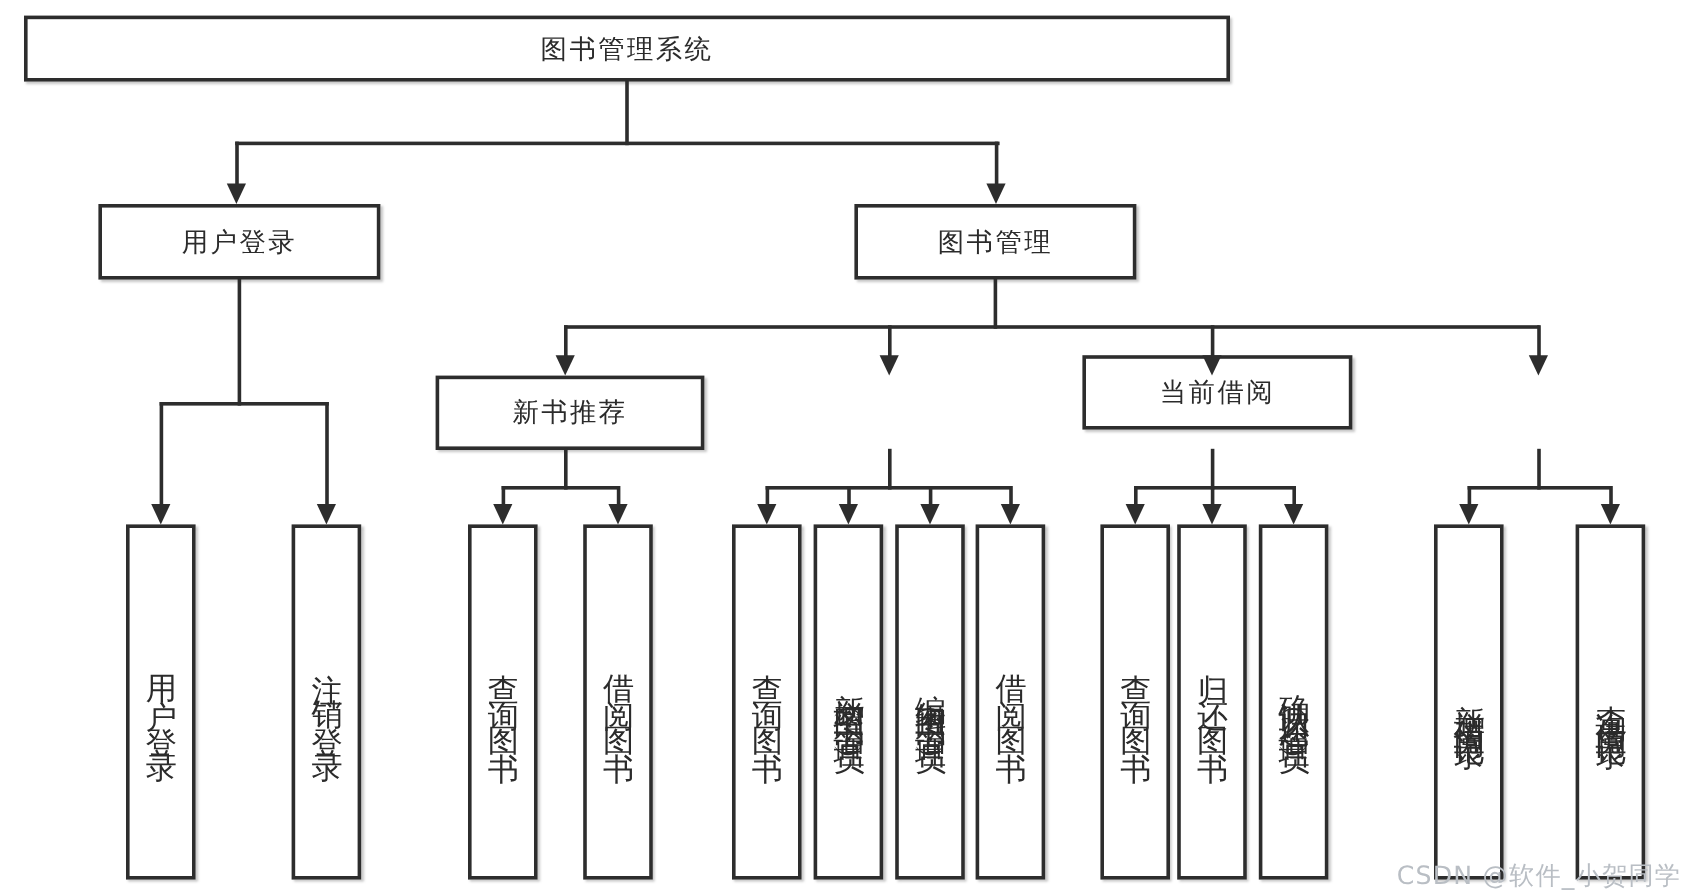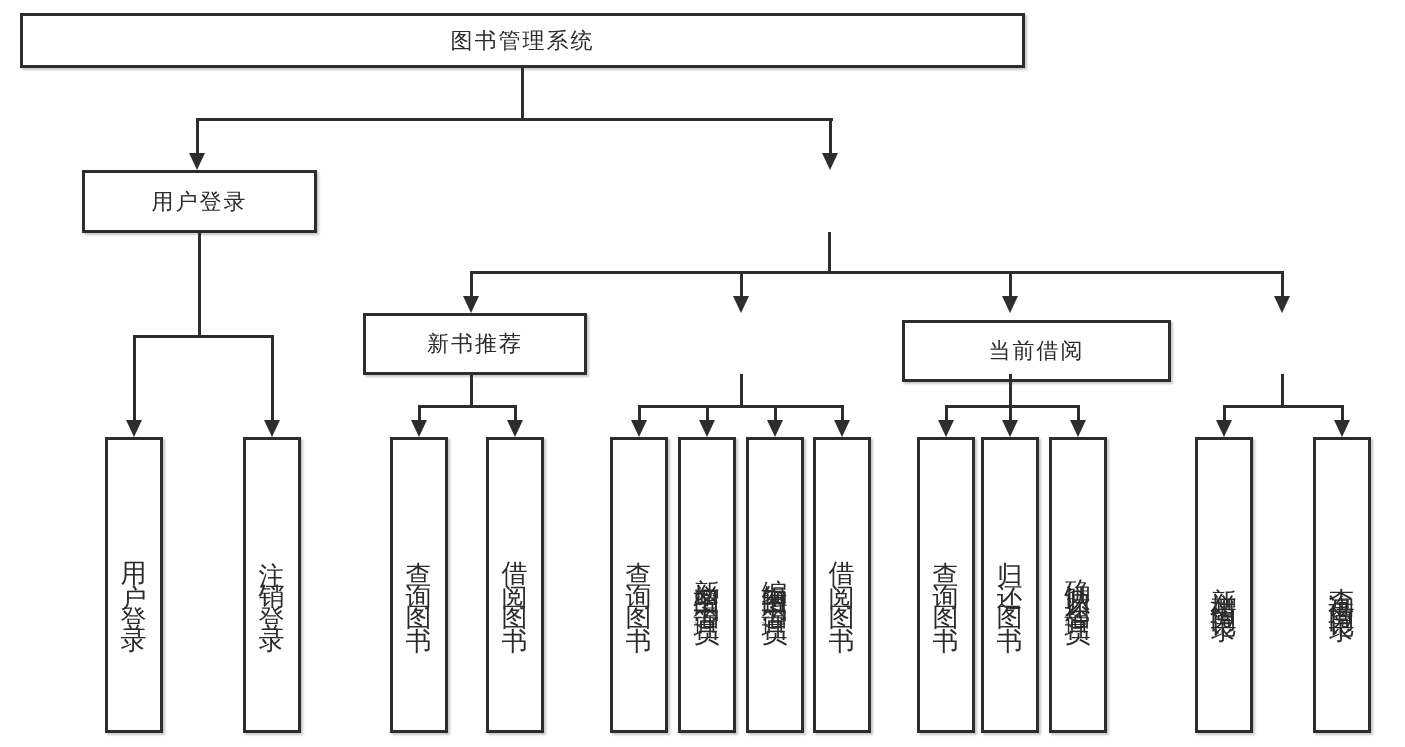--- a/index.html
+++ b/index.html
@@ -15,21 +15,21 @@
     border:3px solid #2d2d2d;
     display:flex; align-items:center; justify-content:center;
     box-shadow:2px 2px 2px rgba(130,130,130,0.45);
   }
   .hnode { font-size:22px; letter-spacing:2px; white-space:nowrap;text-align:right; }
   #root-box      { left:20px;  top:13px;  width:1005px; height:55px; }
   #n-user-login  { left:82px;  top:170px; width:235px;  height:63px; }
   #n-book-mgmt   { left:712px; top:170px; width:235px;  height:63px; }
   #n-recommend   { left:363px; top:313px; width:224px;  height:62px; }
   #n-borrow      { left:632px; top:313px; width:225px;  height:62px; }
-  #n-current     { left:902px; top:320px; width:269px;  height:62px; }
+  #n-current     { left:902px; top:296px; width:225px;  height:62px; }
   #n-records     { left:1172px;top:313px; width:223px;  height:62px; }
 
   .leaf {
     top:437px; width:58px; height:296px;
     writing-mode:vertical-rl; text-orientation:mixed;
     font-size:26px; line-height:1;
   }
   .ls-wide   { letter-spacing:22px; }
   .ls-mid    { letter-spacing:6px;  }
   .ls-narrow { letter-spacing:6px;  }
@@ -122,20 +122,21 @@
   }
 </style>
 </head>
 <body>
 
 <div class="canvas">
 
   <div class="box hnode" id="root-box">图书管理系统</div>
 
   <div class="box hnode" id="n-user-login">用户登录</div>
+  <div class="box hnode" id="n-book-mgmt">图书管理</div>
 
   <div class="box hnode" id="n-recommend">新书推荐</div>
   <div class="box hnode" id="n-current">当前借阅</div>
 
   <div class="box leaf leaf-1 ls-wide">用户登录</div>
   <div class="box leaf leaf-2 ls-wide">注销登录</div>
   <div class="box leaf leaf-3 ls-wide">查询图书</div>
   <div class="box leaf leaf-4 ls-wide">借阅图书</div>
   <div class="box leaf leaf-5 ls-wide">查询图书</div>
   <div class="box leaf leaf-6 ls-narrow">新增图书（管理员）</div>
@@ -199,13 +200,14 @@
   <div class="ar" id="a-f2"></div>
   <div class="ar" id="a-f3"></div>
 
   <div class="vl" id="v-l3d"></div>
   <div class="hl" id="h-l3d"></div>
   <div class="vl" id="s-g1"></div>
   <div class="vl" id="s-g2"></div>
   <div class="ar" id="a-g1"></div>
   <div class="ar" id="a-g2"></div>
 
+  <div class="watermark">CSDN @软件_小贺同学</div>
 </div>
 
 </body></html>

